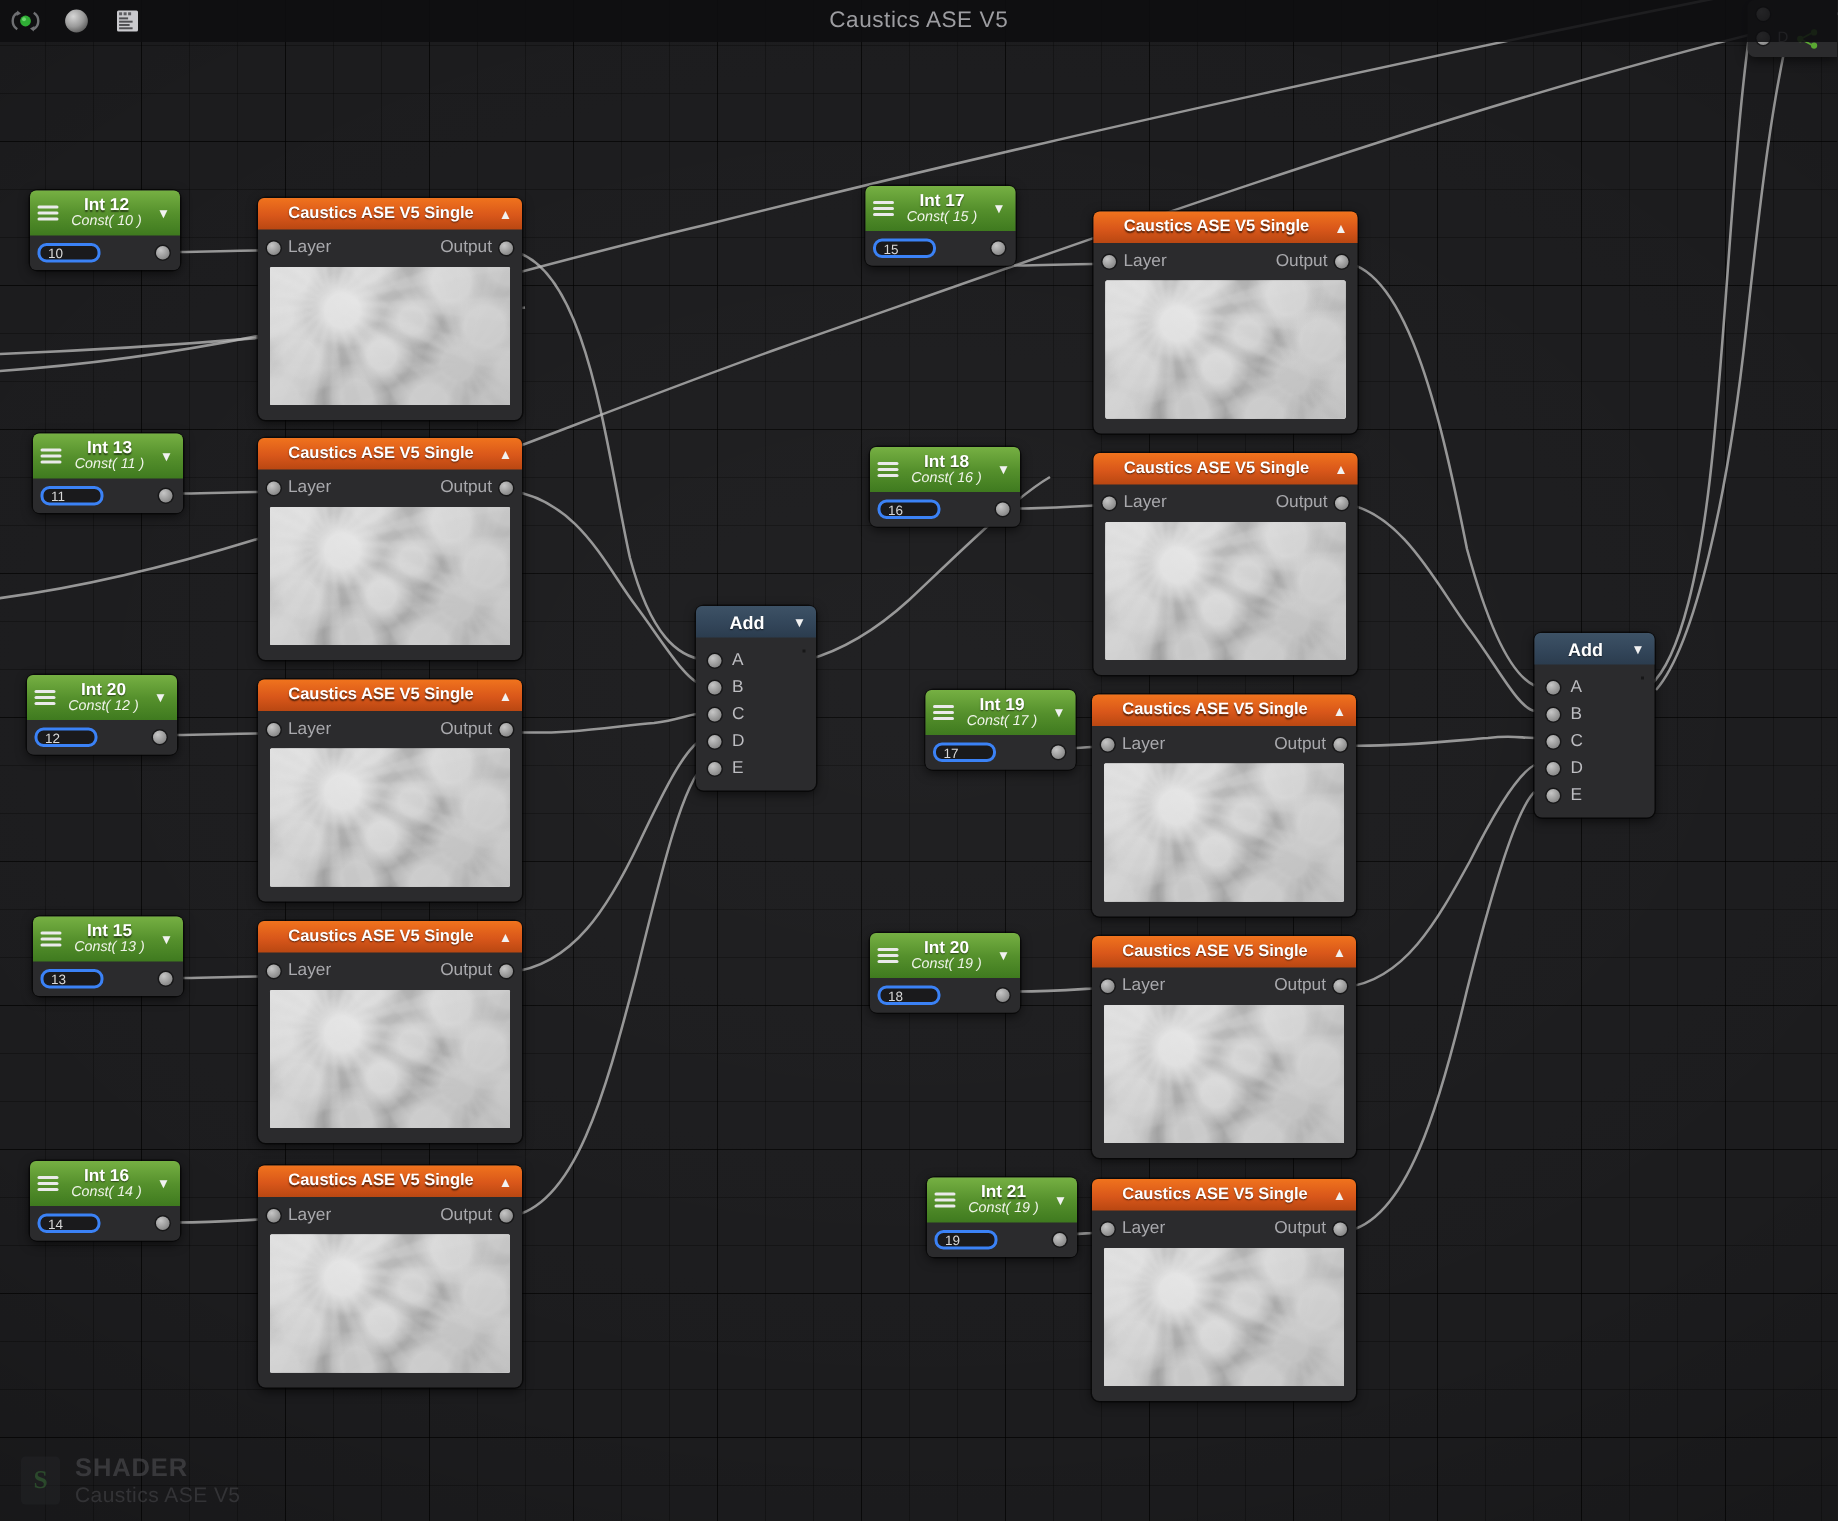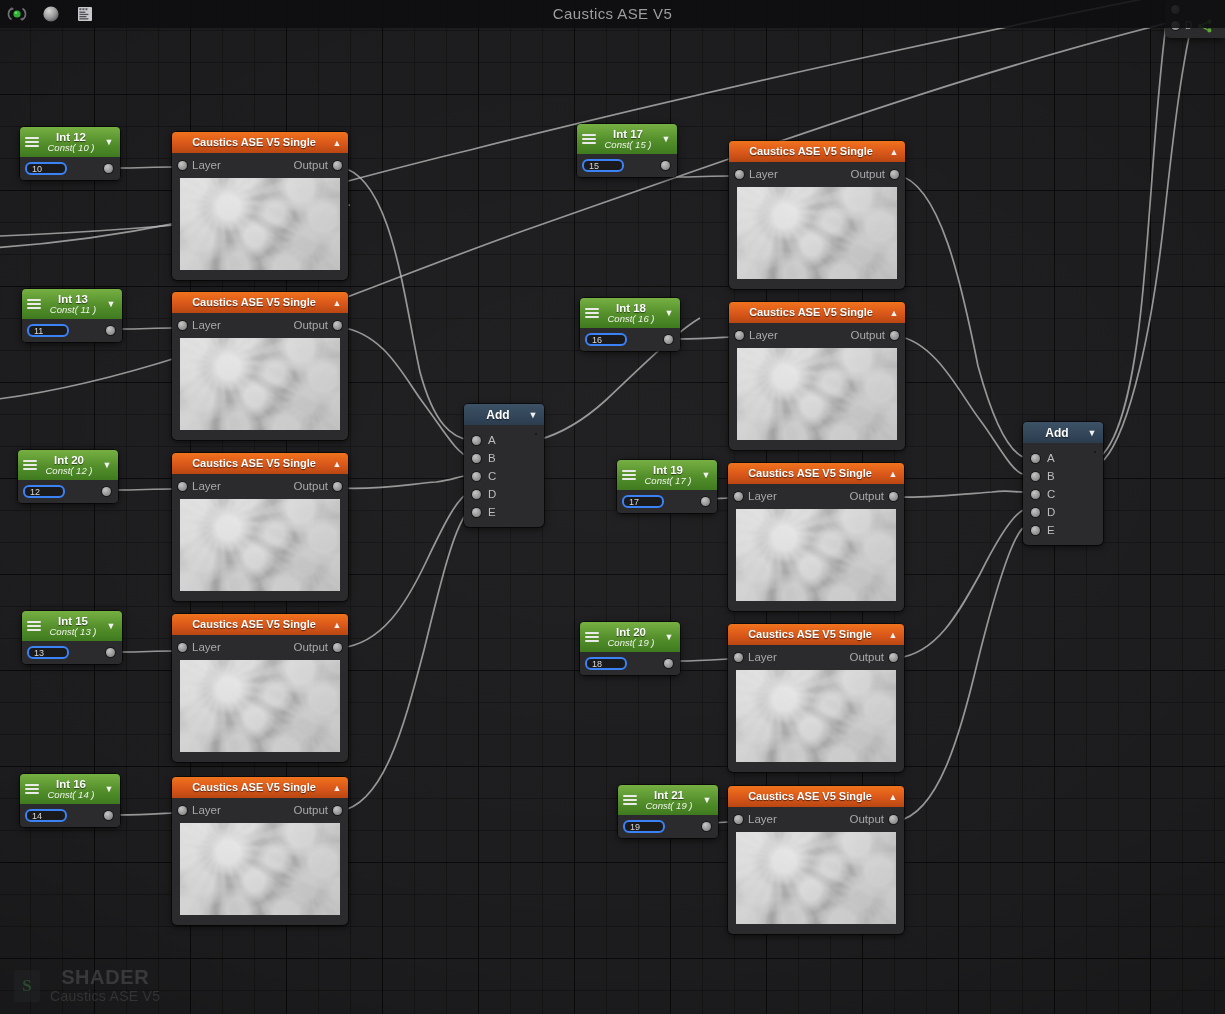--- a/index.html
+++ b/index.html
@@ -227,21 +227,21 @@
     display: flex; align-items: center; gap: 10px;
     z-index: 5; opacity: .5;
   }
   #wm-badge {
     width: 26px; height: 32px; border-radius: 3px;
     background: #232427;
     display:flex; align-items:center; justify-content:center;
     font-size: 17px; font-weight: bold; color: #3e7a3e;
     font-family: "Liberation Serif", serif;
   }
-  #wm-title { font-size: 20px; font-weight: bold; color: #58585c; letter-spacing: .6px; line-height: 1.05; text-align: center; }
+  #wm-title { font-size: 17px; font-weight: bold; color: #58585c; letter-spacing: .6px; line-height: 1.05; }
   #wm-sub { font-size: 14px; color: #4d4d51; letter-spacing: .3px; }
 </style>
 </head>
 <body>
 
 <div id="canvas">
 
   <svg id="wires" viewBox="0 0 1225 1014" preserveAspectRatio="none">
 
     <path d="M -10,248 C 180,236 300,190 470,150 C 700,92 980,30 1230,-18"></path>

